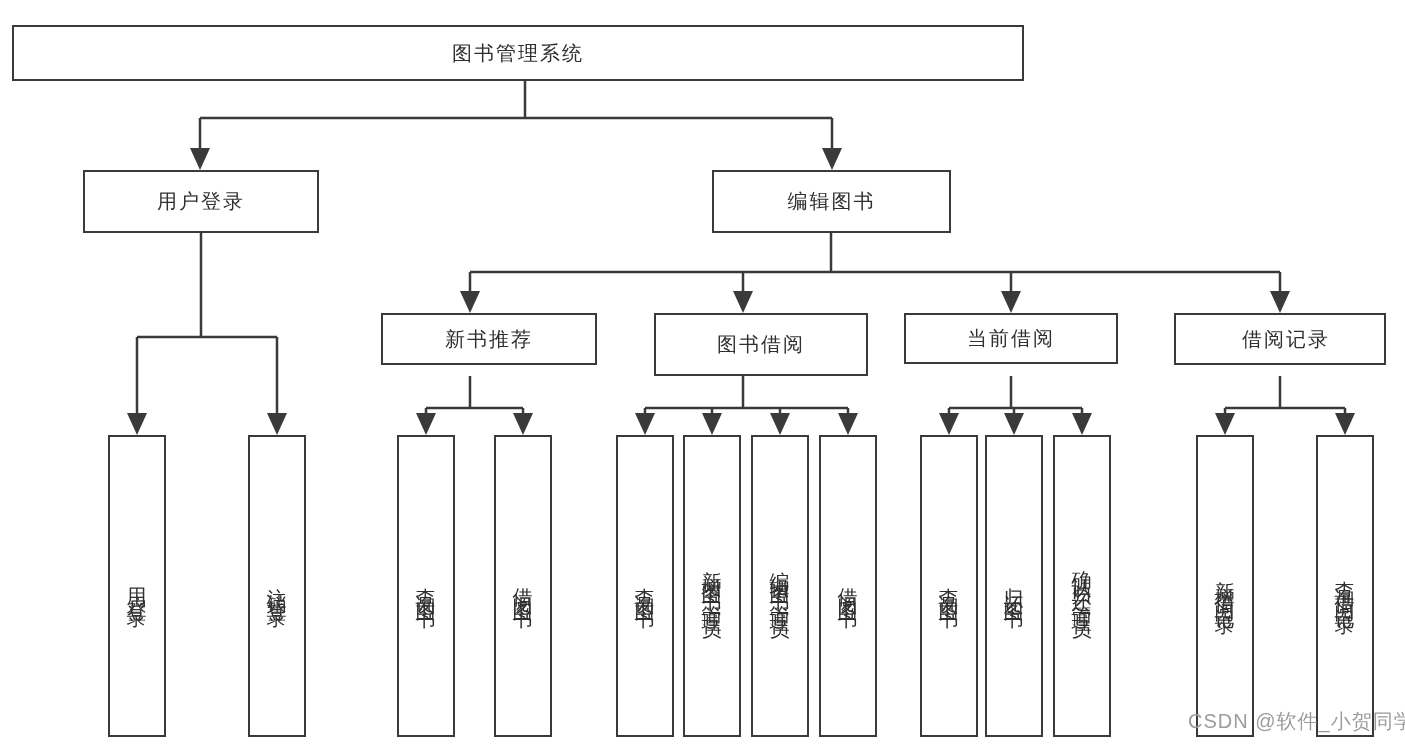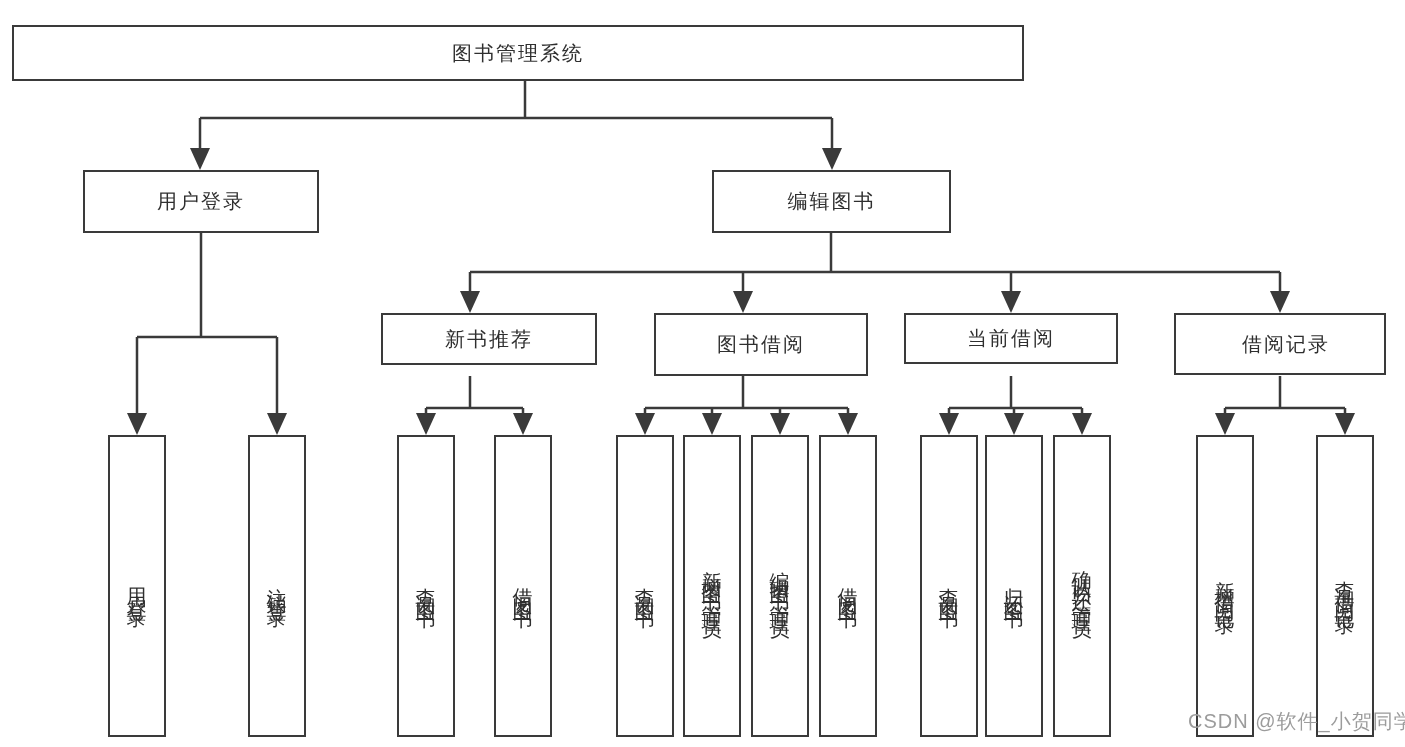--- a/index.html
+++ b/index.html
@@ -80,21 +80,21 @@
 
   <div class="node" style="left:362px;top:313px;width:216px;height:52px;margin-left:19px;">
     <span>新书推荐</span>
   </div>
   <div class="node" style="left:636px;top:313px;width:214px;height:63px;margin-left:18px;">
     <span>图书借阅</span>
   </div>
   <div class="node" style="left:904px;top:313px;width:214px;height:51px;">
     <span>当前借阅</span>
   </div>
-  <div class="node" style="left:1174px;top:313px;width:212px;height:62px;padding-left:12px;">
+  <div class="node" style="left:1174px;top:313px;width:212px;height:52px;padding-left:12px;">
     <span>借阅记录</span>
   </div>
 
   <div class="node leaf" style="left:108px;top:435px;width:58px;height:302px;">
     <span>用户登录</span>
   </div>
   <div class="node leaf" style="left:248px;top:435px;width:58px;height:302px;">
     <span>注销登录</span>
   </div>
 

